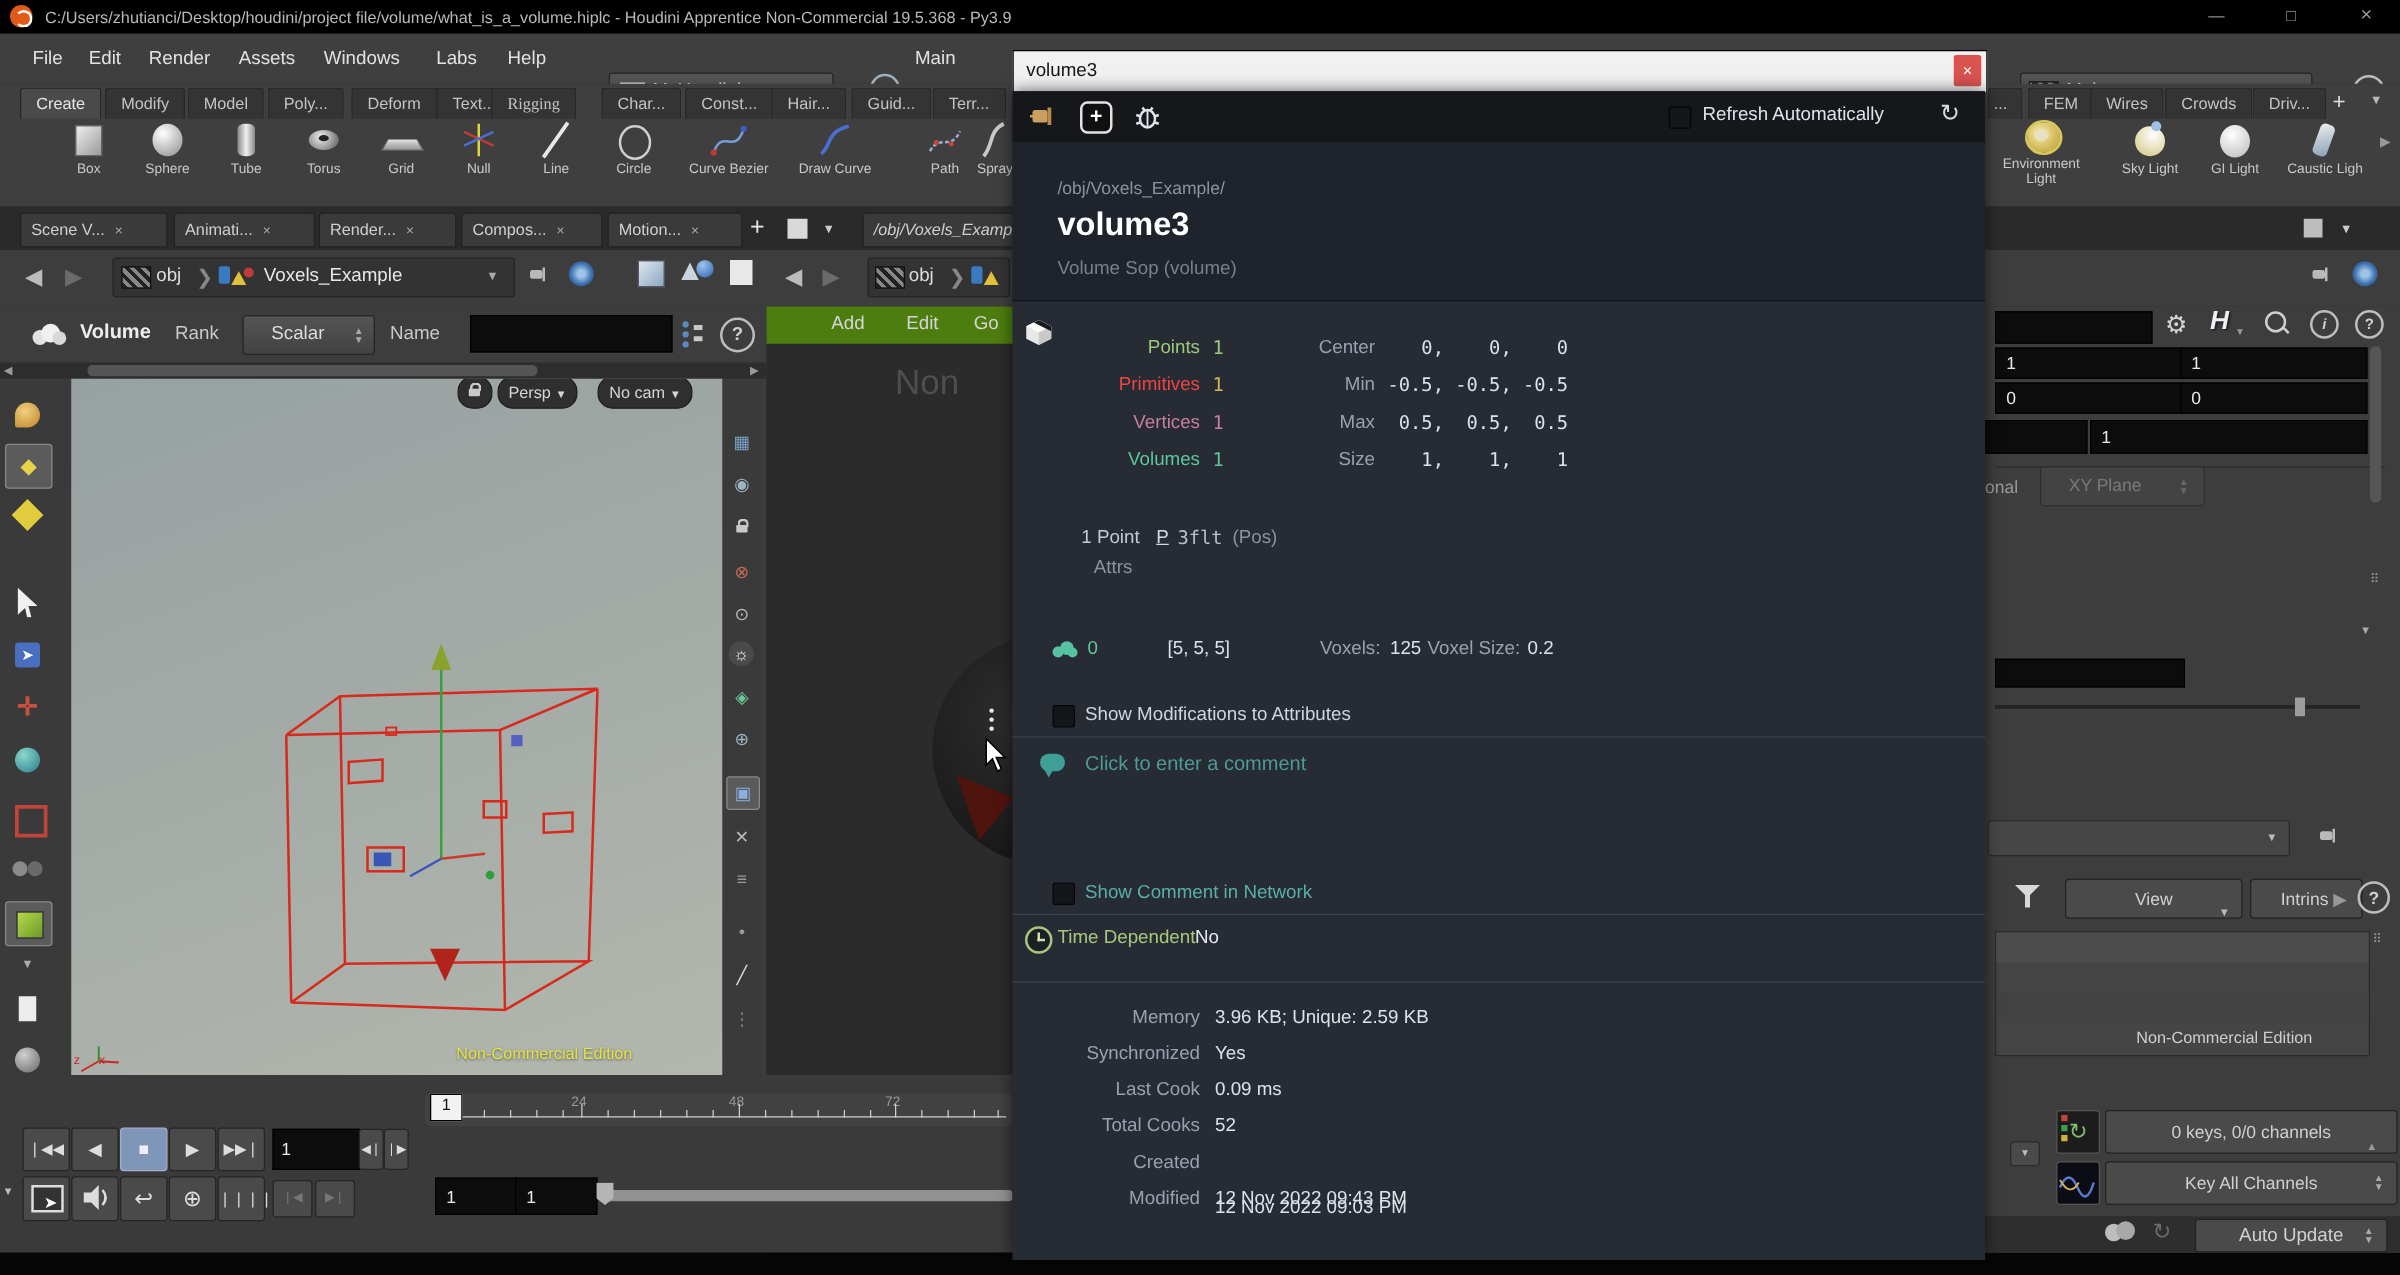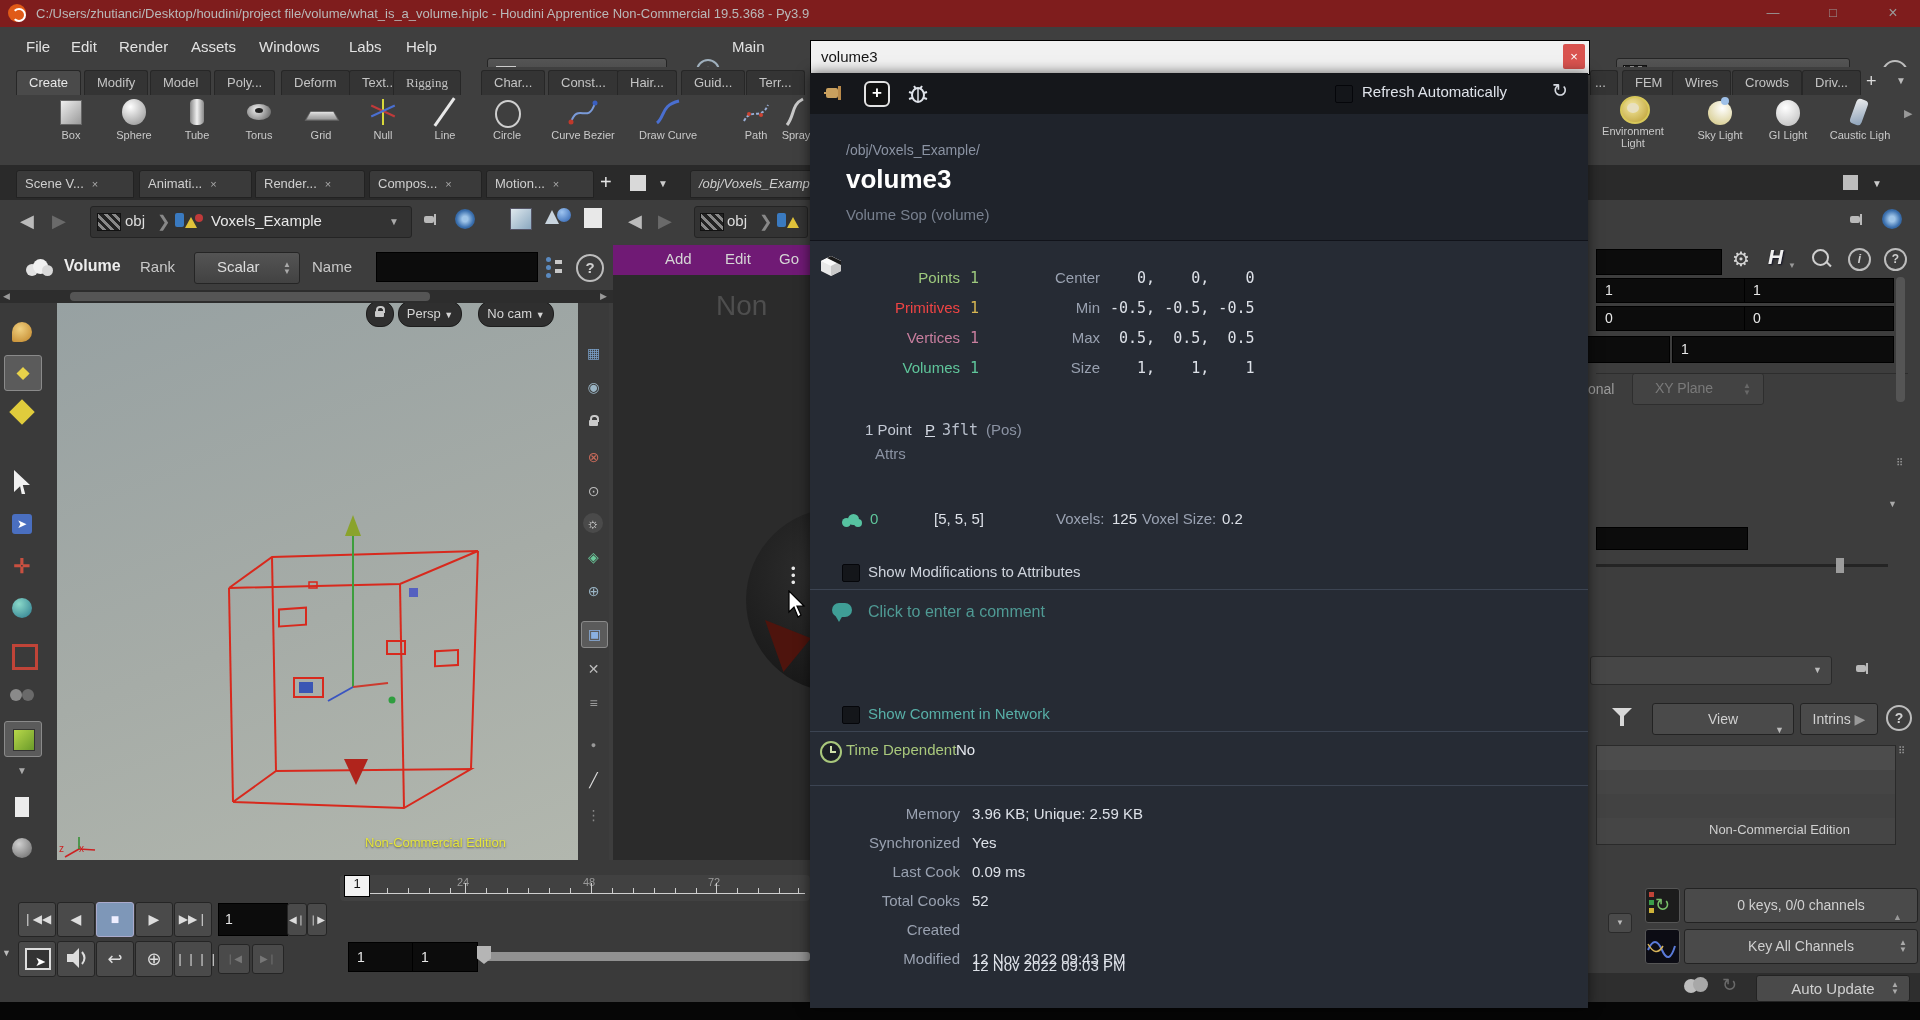--- a/index.html
+++ b/index.html
@@ -1,21 +1,21 @@
 <!DOCTYPE html>
 <html><head>
 <meta charset="utf-8">
 <style>
   html,body{margin:0;padding:0;background:#222;}
   #app{position:relative;width:1920px;height:1020px;background:#3d3d3d;font-family:"Liberation Sans",sans-serif;overflow:hidden;color:#ccc;}
   .a{position:absolute;}
   .mono{font-family:"DejaVu Sans Mono",monospace;}
   .pre{white-space:pre;}
   
-  .titlebar{left:0;top:0;width:1920px;height:27px;background:#7f1d1d;color:#b9b9b9;font-size:13px;}
+  .titlebar{left:0;top:0;width:1920px;height:27px;background:#000000;color:#b9b9b9;font-size:13px;}
   .winbtn{top:4px;width:30px;height:18px;text-align:center;color:#9a9a9a;font-size:13px;line-height:18px;}
   
   .menubar{left:0;top:27px;width:1920px;height:40px;background:#3f3f3f;border-bottom:1px solid #2a2a2a;}
   .menu{top:8px;font-size:15px;color:#e2e2e2;padding:3px 6px;}
   .combo{background:linear-gradient(#545454,#424242);border:1px solid #252525;border-radius:3px;color:#ddd;font-size:15px;}
   .spin{display:inline-block;width:12px;color:#aaa;font-size:8px;line-height:7px;text-align:center;}
   
   .shelf{left:0;top:67px;width:1920px;height:98px;background:#3f3f3f;}
   .stab{top:3px;height:24px;line-height:24px;padding:0 12px;font-size:13px;color:#c4c4c4;background:#343434;border:1px solid #272727;border-bottom:none;border-radius:3px 3px 0 0;display:inline-block;}
   .stab.on{background:#4a4a4a;color:#e8e8e8;}
@@ -406,21 +406,21 @@
     <span class="vticon" style="top:276px;color:#9ab4c4;">⊕</span>
     <span class="vticon sel" style="top:318px;color:#8ab0e0;">▣</span>
     <span class="vticon" style="top:354px;color:#bbb;">✕</span>
     <span class="vticon" style="top:388px;color:#999;">≡</span>
     <span class="vticon" style="top:430px;color:#999;font-size:9px;">●</span>
     <span class="vticon" style="top:465px;color:#ddd;">╱</span>
     <span class="vticon" style="top:500px;color:#888;">⋮</span>
   </div>
 
   <div class="a" style="left:613px;top:245px;width:975px;height:757px;background:#2b2b2b;overflow:hidden;">
-    <div class="a" style="left:0;top:0;width:200px;height:30px;background:#701a75;">
+    <div class="a" style="left:0;top:0;width:200px;height:30px;background:#4d7c0f;">
       <span class="a" style="left:52px;top:5px;font-size:15px;color:#d5d5d5;">Add</span>
       <span class="a" style="left:112px;top:5px;font-size:15px;color:#d5d5d5;">Edit</span>
       <span class="a" style="left:166px;top:5px;font-size:15px;color:#d5d5d5;">Go</span>
     </div>
     <span class="a" style="left:103px;top:45px;font-size:28px;color:#4e4e4e;">Non</span>
     <div class="a" style="left:133px;top:263px;width:184px;height:184px;border-radius:50%;background:radial-gradient(circle at 40% 35%,#2e2e2e,#101010);"></div>
     <div class="a" style="left:152px;top:375px;width:46px;height:52px;background:#4e140d;clip-path:polygon(0 0,100% 35%,40% 100%);"></div>
     <span class="a" style="left:178px;top:320px;color:#e8e8e8;font-size:13px;letter-spacing:0;line-height:7px;">•<br>•<br>•</span>
   </div>
 
@@ -521,21 +521,21 @@
     <span class="a" style="left:268px;top:416px;width:14px;height:14px;">
         <span class="a" style="left:0;top:4px;width:10px;height:7px;background:#b9b9b9;border-radius:2px;"></span>
         <span class="a" style="left:10px;top:2px;width:2px;height:11px;background:#b9b9b9;"></span>
       </span>
 
     <span class="a" style="left:24px;top:463px;width:20px;height:20px;">
         <span class="a" style="left:0;top:0;width:0;height:0;border-left:10px solid transparent;border-right:10px solid transparent;border-top:10px solid #d8d8d8;"></span>
         <span class="a" style="left:8px;top:8px;width:4px;height:10px;background:#d8d8d8;"></span>
       </span>
     <div class="a rbtn" style="left:64px;top:458px;width:140px;height:30px;line-height:30px;"><span>View</span><span class="a" style="left:122px;top:11px;font-size:9px;color:#bbb;">▼</span></div>
-    <div class="a rbtn" style="left:212px;top:458px;width:76px;height:30px;line-height:30px;"><span>Intrins</span> <span style="color:#999;">▶</span></div>
+    <div class="a rbtn" style="left:212px;top:458px;width:76px;height:30px;line-height:30px;padding-left:12px;"><span>Intrins</span> <span style="color:#999;">▶</span></div>
     <span class="a qm" style="left:298px;top:460px;width:22px;height:22px;line-height:22px;font-size:14px;">?</span>
 
     <div class="a" style="left:8px;top:500px;width:298px;height:98px;background:#454545;border:1px solid #2a2a2a;">
       <div class="a" style="left:0;top:0;width:298px;height:24px;background:#4c4c4c;"></div>
       <div class="a" style="left:0;top:48px;width:298px;height:24px;background:#424242;"></div>
       <span class="a" style="left:112px;top:76px;font-size:13px;color:#cfcfcf;">Non-Commercial Edition</span>
     </div>
     <span class="a" style="left:310px;top:500px;color:#9a9a9a;font-size:10px;">⠿</span>
 
     <span class="a" style="left:20px;top:668px;width:22px;height:18px;background:#4a4a4a;border:1px solid #2a2a2a;border-radius:3px;text-align:center;font-size:8px;line-height:18px;color:#bbb;">▼</span>

